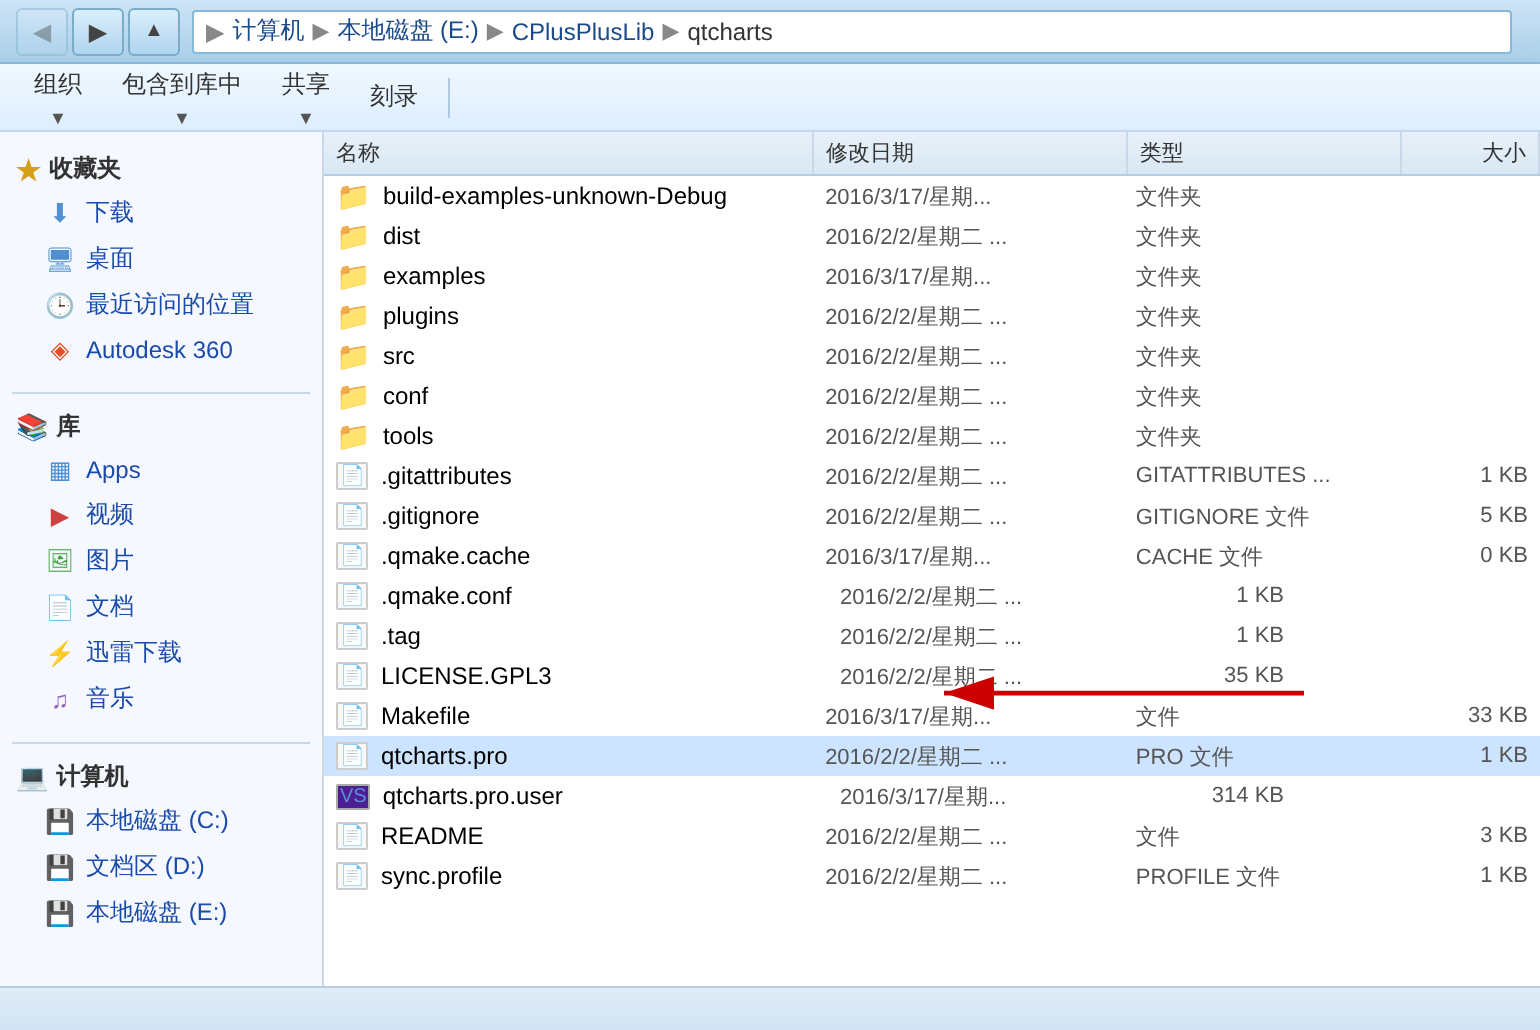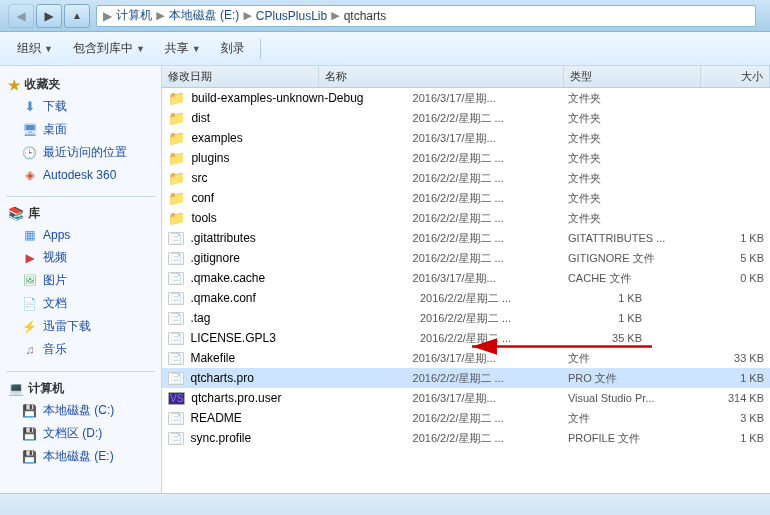--- a/index.html
+++ b/index.html
@@ -72,20 +72,21 @@
       display: flex;
       align-items: center;
       gap: 3px;
       padding: 3px 8px;
       border: 1px solid transparent;
       border-radius: 3px;
       cursor: pointer;
       font-size: 12px;
       color: #333;
       background: transparent;
+      flex-direction: column;
     }
     .tb-btn .arrow { font-size: 9px; color: #555; }
     .tb-sep { width: 1px; height: 20px; background: #b0c8e0; margin: 0 4px; }
     .tb-new-folder {
       padding: 3px 10px;
       background: linear-gradient(to bottom, #f5f5f5, #e0e0e0);
       border: 1px solid #aaa;
       border-radius: 3px;
       cursor: pointer;
       font-size: 12px;
@@ -357,25 +358,25 @@
         <span class="icon">
             <span style="color:#888; font-size:12px;">💾</span>
           </span>
         <span>本地磁盘 (E:)</span>
       </div>
     </div>
 
     <div class="file-area" style="position:relative;">
 
       <div class="col-headers">
+        <div class="col-h col-name">
+          <span>名称</span>
+        </div>
         <div class="col-h col-date">
           <span>修改日期</span>
-        </div>
-        <div class="col-h col-name">
-          <span>名称</span>
         </div>
         <div class="col-h col-type">
           <span>类型</span>
         </div>
         <div class="col-h col-size">
           <span>大小</span>
         </div>
       </div>
 
       <div class="file-list" id="file-list-container">
@@ -510,21 +511,20 @@
       <div class="file-cell date">2016/2/2/星期二 ...</div>
       <div class="file-cell type">PRO 文件</div>
       <div class="file-cell size">1 KB</div>
     </div>
           <div class="file-row">
       <div class="file-cell name">
         <span style="color:#5a8fce; font-size:12px; border:1px solid #aaa; padding:0 1px; background:#4c1d95; border-radius:1px; font-size:10px; margin-right:2px;">VS</span>
         <span>qtcharts.pro.user</span>
       </div>
       <div class="file-cell date">2016/3/17/星期...</div>
-      <div class="file-cell type">Visual Studio Pr...</div>
       <div class="file-cell size">314 KB</div>
     </div>
           <div class="file-row">
       <div class="file-cell name">
         <span style="color:#bbb; font-size:12px; border:1px solid #ccc; padding:0 1px; background:#f8f8f8; border-radius:1px; font-size:10px; margin-right:2px;">📄</span>
         <span>README</span>
       </div>
       <div class="file-cell date">2016/2/2/星期二 ...</div>
       <div class="file-cell type">文件</div>
       <div class="file-cell size">3 KB</div>

